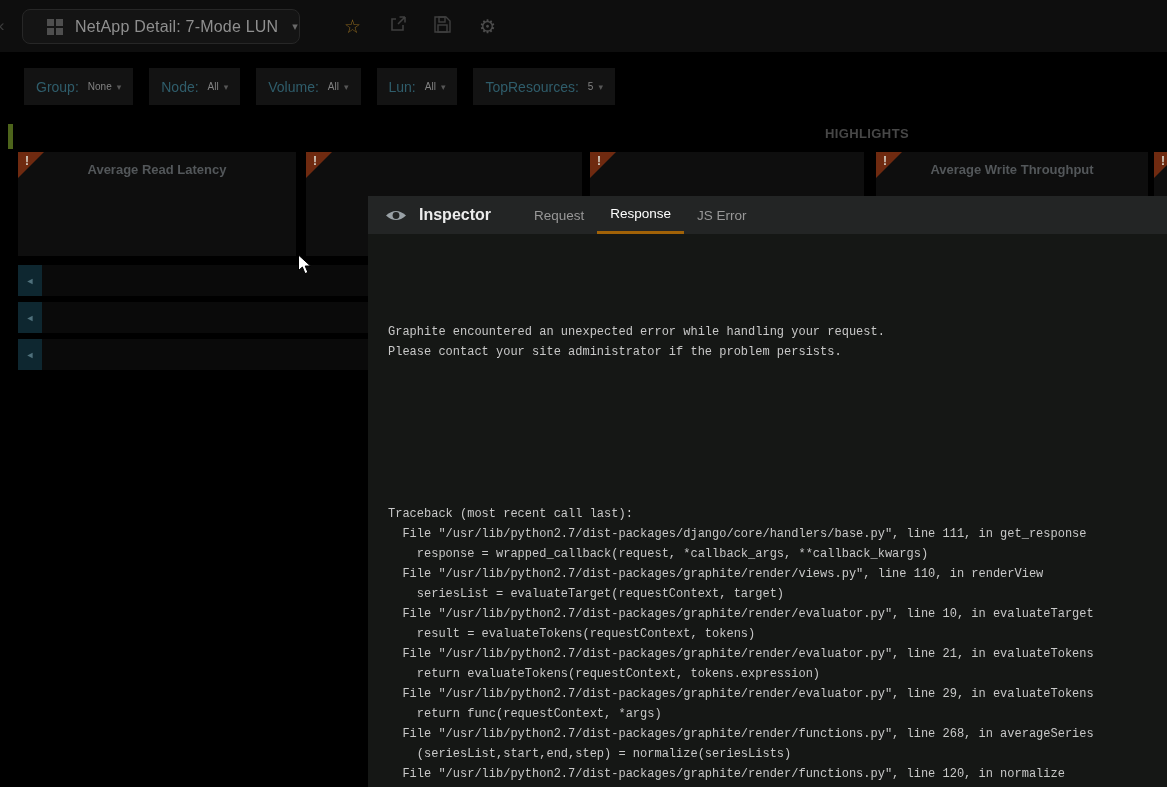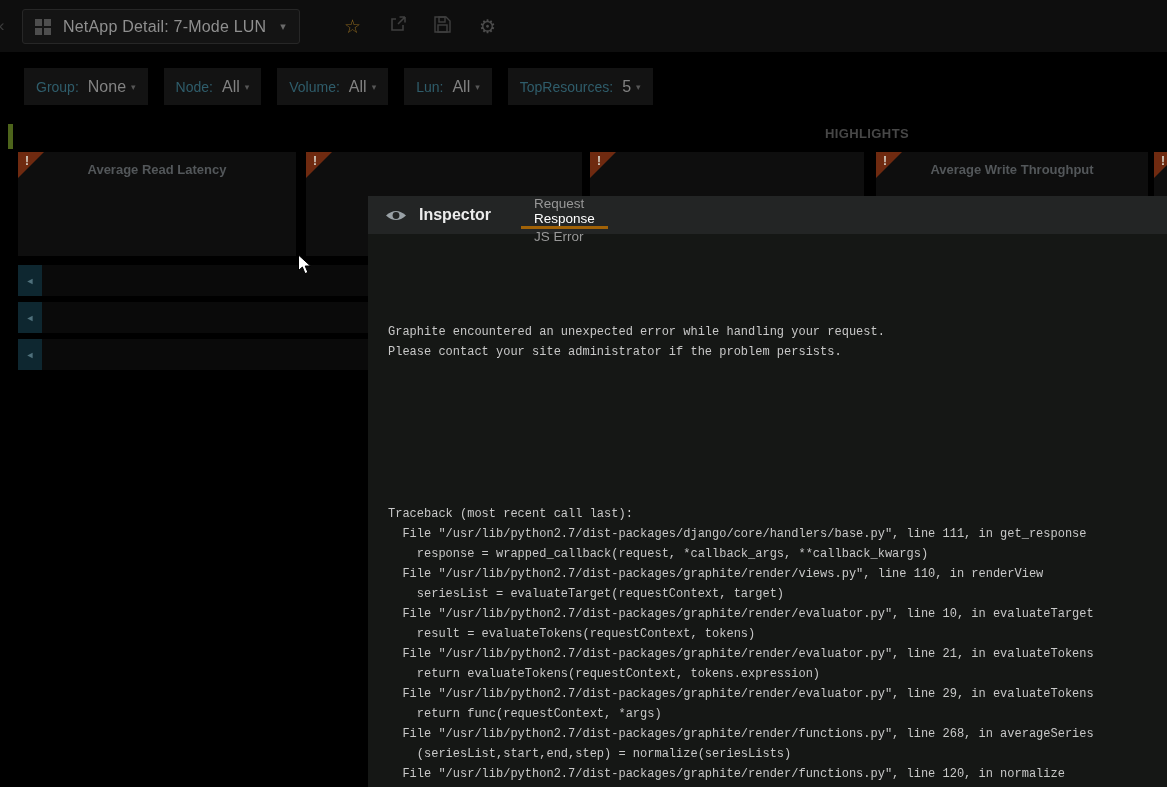--- a/index.html
+++ b/index.html
@@ -6,36 +6,36 @@
   html,body { background:#000; }
   .stage {
     position:relative; width:1167px; height:787px; overflow:hidden;
     background:#000; font-family:"Liberation Sans", sans-serif;
   }
   
   .topbar { position:absolute; left:0; top:0; width:1167px; height:52px;
     background:#0e0e0e; display:flex; align-items:center; }
   .edge-toggle { position:absolute; left:-5px; top:16px; color:#3c3c3c; font-size:17px; }
   .dash-title-btn { position:absolute; left:22px; top:9px; width:278px; height:35px;
-    background:#141414; border:1px solid #272727; border-radius:3px;
-    display:flex; align-items:center; padding:0 12px; cursor:pointer; }
+    background:#141414; border:1px solid #272727; border-radius:8px;
+    display:flex; align-items:center; padding:0 24px; cursor:pointer; }
   .grid-icon { display:inline-grid; grid-template-columns:7px 7px; grid-gap:2px; margin-right:12px; }
   .grid-icon span { width:7px; height:7px; background:#4e4e4e; }
   .dash-title-text { color:#8f8f8f; font-size:16px; letter-spacing:.2px; white-space:nowrap; }
   .dash-caret { color:#6a6a6a; font-size:11px; margin-left:14px; }
   .topbar-icons { position:absolute; left:330px; top:0; height:52px; display:flex; align-items:center; }
   .tb-icon { width:45px; text-align:center; cursor:pointer; }
   .star-glyph { color:#8a651e; font-size:19px; }
   .gear-glyph { color:#4c4c4c; font-size:19px; }
   
   .filters { position:absolute; left:24px; top:68px; display:flex; gap:16px; }
   .filter-btn { background:#131313; height:37px; display:flex; align-items:center;
     padding:2px 12px; cursor:pointer; }
   .filter-label { color:#2f5d6b; font-size:14px; margin-right:9px; }
-  .filter-value { color:#828282; font-size:16px; }
+  .filter-value { color:#828282; font-size:10px; }
   .filter-caret { color:#565656; font-size:9px; margin-left:5px; }
   
   .row-marker { position:absolute; left:8px; top:124px; width:5px; height:25px; background:#4d641b; }
   .row-title { position:absolute; left:767px; top:126px; width:200px; text-align:center;
     color:#474747; font-size:13px; font-weight:bold; letter-spacing:.4px; }
   
   .panel { position:absolute; top:152px; height:104px; background:#0e0e0e; }
   .panel-1 { left:18px;  width:278px; }
   .panel-2 { left:306px; width:276px; }
   .panel-3 { left:590px; width:274px; }
@@ -55,21 +55,21 @@
   .c-row-1 { top:265px; } .c-row-2 { top:302px; } .c-row-3 { top:339px; }
   .c-btn { position:absolute; left:0; top:0; width:24px; height:31px; background:#0e2730;
     color:#4f707b; font-size:9px; display:flex; align-items:center; justify-content:center; cursor:pointer; }
   
   .modal { position:absolute; left:368px; top:196px; width:799px; height:591px;
     background:#151715; z-index:10; }
   .modal-header { position:absolute; left:0; top:0; right:0; height:38px; background:#232525;
     display:flex; align-items:stretch; }
   .eye-wrap { display:flex; align-items:center; margin-left:17px; }
   .modal-title { color:#ececec; font-size:16px; font-weight:bold; align-self:center; margin-left:12px; }
-  .tabs { display:flex; margin-left:30px;flex-direction:column; }
+  .tabs { display:flex; margin-left:30px; }
   .tab { color:#989898; font-size:13.5px; padding:0 13px; display:flex; align-items:center; cursor:pointer; }
   .tab.active { color:#ffffff; border-bottom:3px solid #a16207; }
   .mono-block { position:absolute; left:20px; color:#c8c8c8;
     font-family:"Liberation Mono","DejaVu Sans Mono",monospace; font-size:12px;
     line-height:20px; white-space:pre; }
   .err-block { top:126px; }
   .tb-block  { top:308px; }
   
   .cursor { position:absolute; left:297px; top:254px; z-index:100; }
 </style>

